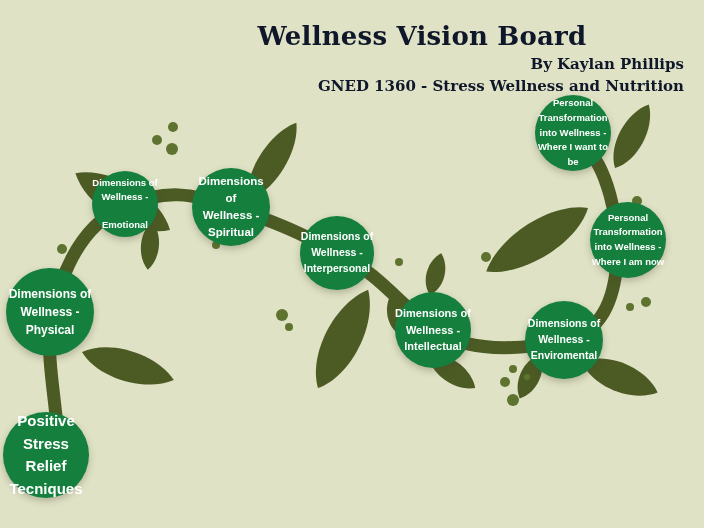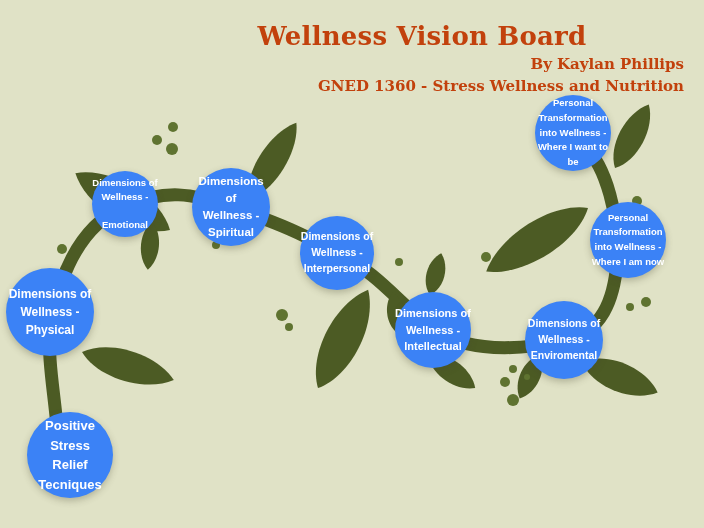--- a/index.html
+++ b/index.html
@@ -6,48 +6,48 @@
   .canvas{
     position:relative;
     width:704px;height:528px;
     background:#e0e2c6;
     overflow:hidden;
     font-family:"Liberation Sans",sans-serif;
   }
   svg.vine{position:absolute;left:0;top:0;z-index:1;}
   .header{
     position:absolute;left:160px;top:22px;width:524px;
-    text-align:center;z-index:2;color:#c2410c;
+    text-align:center;z-index:2;color:#0f172a;
     font-family:"DejaVu Serif","Liberation Serif",serif;
   }
   .header .title{
     font-size:26px;font-weight:bold;letter-spacing:.2px;line-height:1.1;
   }
   .header .sub{
     font-size:15px;font-weight:bold;line-height:1.22;margin-top:4px;text-align:right;
   }
   .node{
     position:absolute;z-index:3;border-radius:50%;
-    background:#3b82f6;color:#fff;
+    background:#15803d;color:#fff;
     display:flex;align-items:center;justify-content:center;
     text-align:center;font-weight:bold;
     white-space:pre-line;line-height:1.5;
     box-shadow:0 3px 7px rgba(70,70,45,.30);
     cursor:pointer;
   }
   
   .n-physical      {left:6px;  top:268px;width:88px;height:88px;font-size:12px;}
   .n-emotional     {left:92px; top:171px;width:66px;height:66px;font-size:9.5px;line-height:1.45;}
   .n-spiritual     {left:192px;top:168px;width:78px;height:78px;font-size:11.5px;}
   .n-interpersonal {left:300px;top:216px;width:74px;height:74px;font-size:10.5px;}
   .n-intellectual  {left:395px;top:292px;width:76px;height:76px;font-size:11px;}
   .n-environmental {left:525px;top:301px;width:78px;height:78px;font-size:10.5px;}
   .n-want          {left:535px;top:95px; width:76px;height:76px;font-size:9.5px;line-height:1.55;}
   .n-now           {left:590px;top:202px;width:76px;height:76px;font-size:9.5px;line-height:1.55;}
-  .n-stress        {left:27px; top:412px;width:86px;height:86px;font-size:13px;}
+  .n-stress        {left:3px; top:412px;width:86px;height:86px;font-size:15px;}
 </style>
 </head>
 <body>
 
 <div class="canvas">
 
   <svg class="vine" width="704" height="528" viewBox="0 0 704 528">
     <defs>
       <path id="leaf" d="M0 0 C22 -24 72 -24 96 0 C72 24 22 24 0 0 Z"></path>
     </defs>

